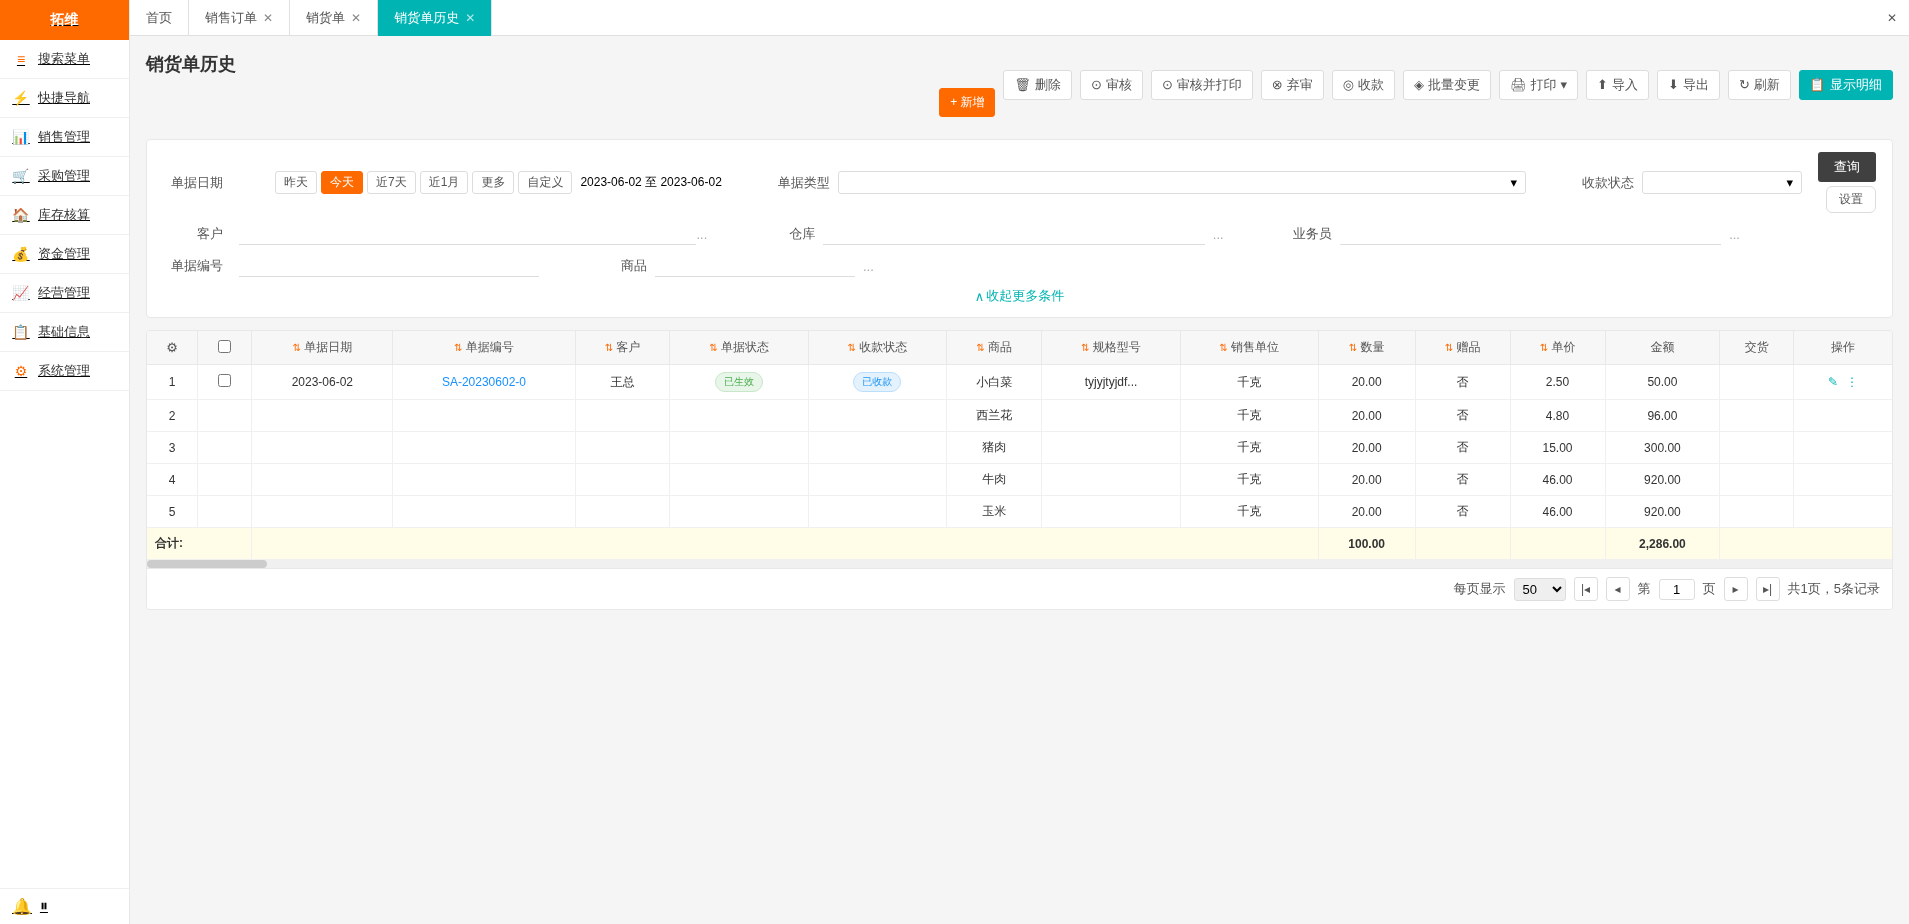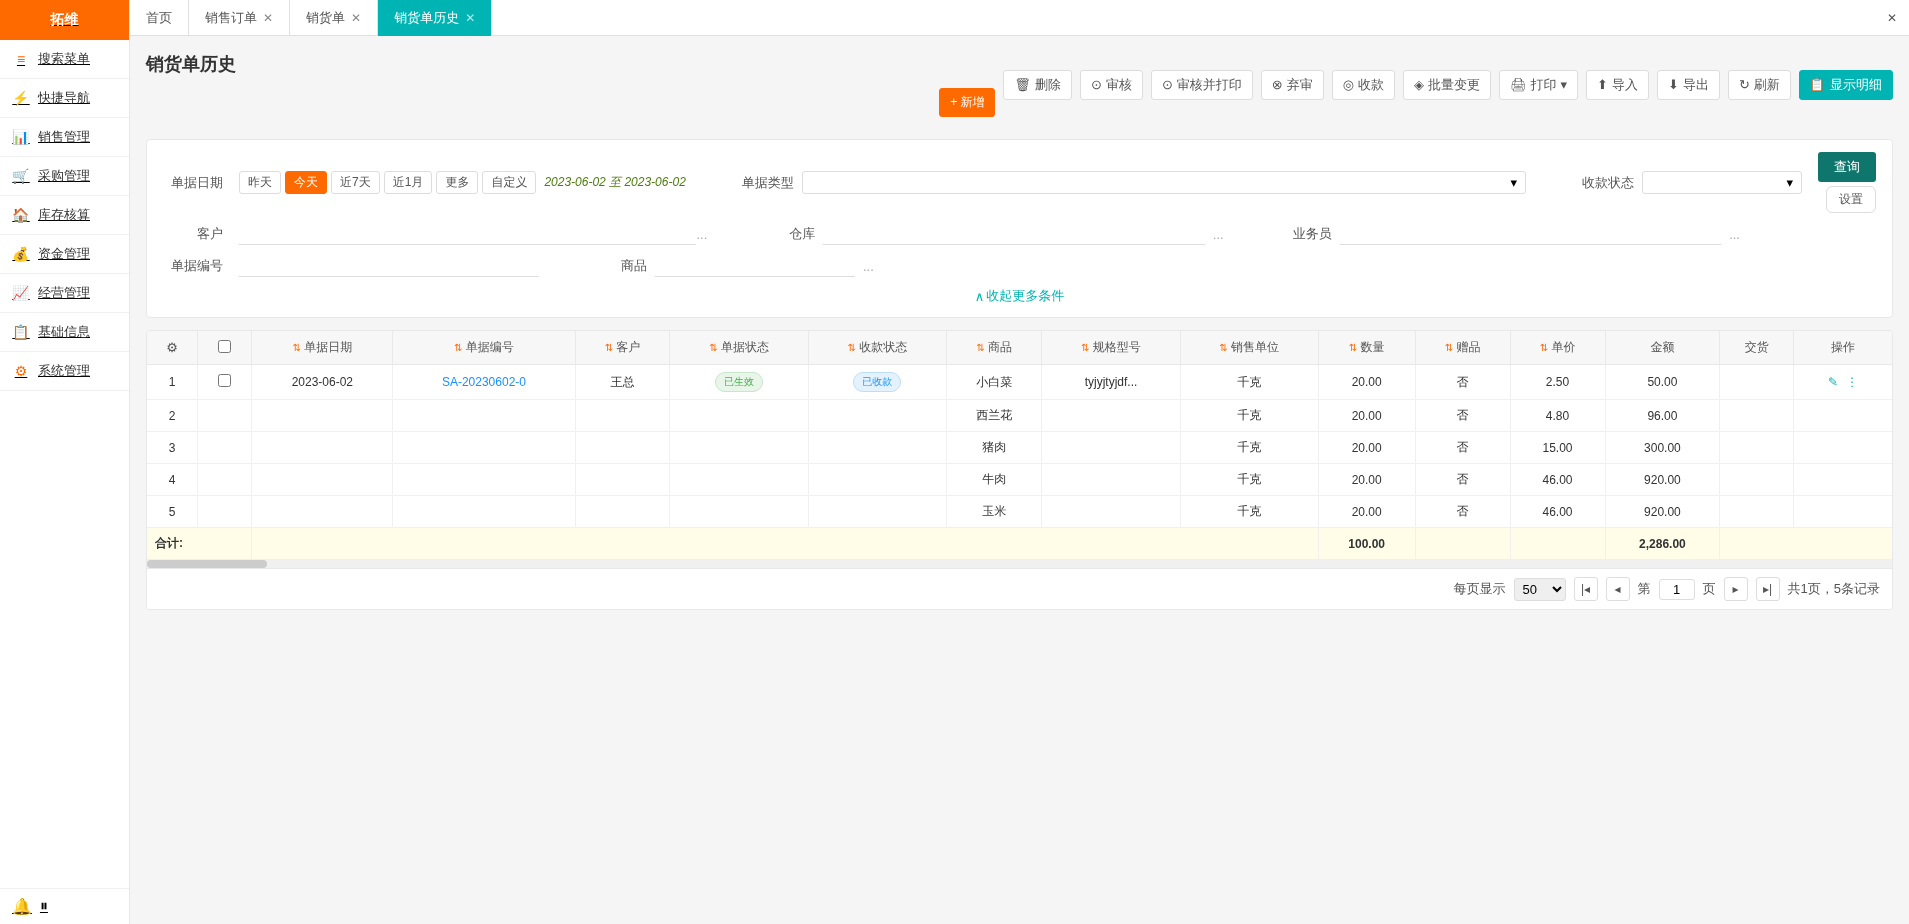--- a/index.html
+++ b/index.html
@@ -34,29 +34,29 @@
     .toolbar { display: flex; align-items: center; gap: 8px; margin-bottom: 12px; flex-wrap: wrap; }
     .btn { display: flex; align-items: center; gap: 4px; padding: 5px 10px; border-radius: 3px; cursor: pointer; font-size: 12px; border: 1px solid #ddd; background: #fff; color: #555; }
     .btn-primary { background: #ff6a00; color: #fff; border-color: #ff6a00; margin-top: 36px; }
     .btn-teal { background: #00b4b4; color: #fff; border-color: #00b4b4; }
 
     
     .filter-area { background: #fff; border: 1px solid #e8e8e8; border-radius: 4px; padding: 12px 16px; margin-bottom: 12px; }
     .filter-row { display: flex; align-items: center; gap: 16px; margin-bottom: 10px; }
     .filter-row:last-child { margin-bottom: 0; }
     .filter-label { color: #555; white-space: nowrap; min-width: 60px; text-align: right; }
-    .date-shortcuts { display: flex; gap: 4px; align-items: center; }
+    .date-shortcuts { display: flex; gap: 4px; align-items: center; margin-left: 36px; }
     .date-btn { padding: 2px 8px; border-radius: 3px; cursor: pointer; font-size: 12px; color: #555; border: 1px solid #ddd; background: #fff; }
     .date-btn.active { background: #ff6a00; color: #fff; border-color: #ff6a00; }
-    .date-range { color: #4d7c0f; font-size: 12px; margin-left: 4px; font-style: italic; }
+    .date-range { color: #000000; font-size: 12px; margin-left: 4px; }
     .filter-input { border: none; border-bottom: 1px solid #ddd; outline: none; padding: 3px 6px; font-size: 13px; min-width: 180px; background: transparent; }
     .filter-select { display: flex; align-items: center; gap: 4px; border: 1px solid #ddd; border-radius: 3px; padding: 3px 8px; min-width: 180px; background: #fff; cursor: pointer; }
     .filter-ellipsis { color: #aaa; cursor: pointer; }
     .collapse-btn { color: #00b4b4; cursor: pointer; display: flex; align-items: center; gap: 2px; font-size: 12px; }
-    .query-btn { background: #0f766e; color: #fff; border: none; border-radius: 3px; padding: 6px 16px; cursor: pointer; font-size: 13px; }
+    .query-btn { background: #404040; color: #fff; border: none; border-radius: 3px; padding: 6px 16px; cursor: pointer; font-size: 13px; }
     .setting-btn { background: #fff; color: #555; border: 1px solid #ddd; border-radius: 6px; padding: 4px 12px; cursor: pointer; font-size: 12px; }
     .right-btns { display: flex; flex-direction: column; gap: 4px; align-items: flex-end; }
 
     
     .table-container { background: #fff; border: 1px solid #e8e8e8; border-radius: 4px; overflow: hidden; }
     table { width: 100%; border-collapse: collapse; }
     thead tr { background: #f7f7f7; }
     th { padding: 8px 8px; border-bottom: 1px solid #e8e8e8; border-right: 1px solid #e8e8e8; color: #555; font-weight: normal; white-space: nowrap; text-align: center; font-size: 12px; }
     th:last-child { border-right: none; }
     td { padding: 7px 8px; border-bottom: 1px solid #f0f0f0; border-right: 1px solid #f0f0f0; color: #333; text-align: center; font-size: 12px; }

